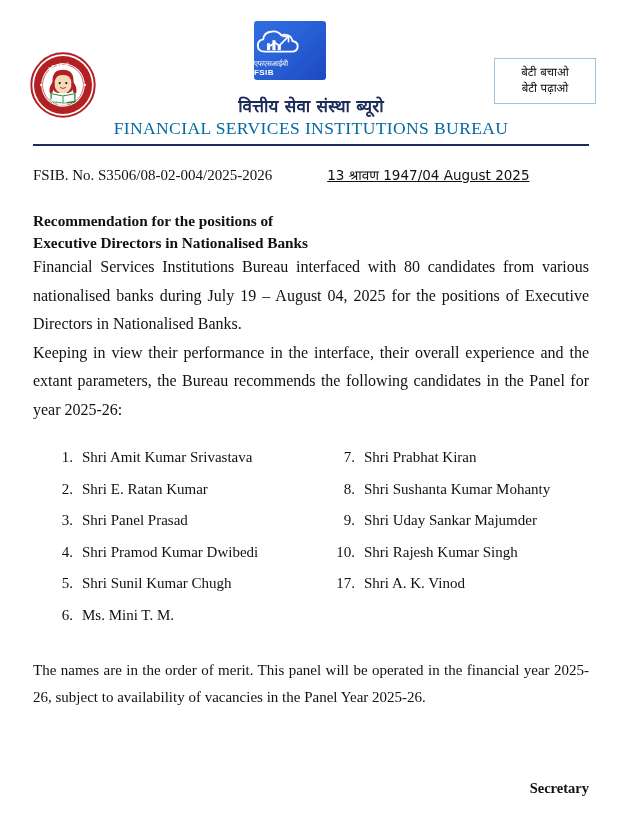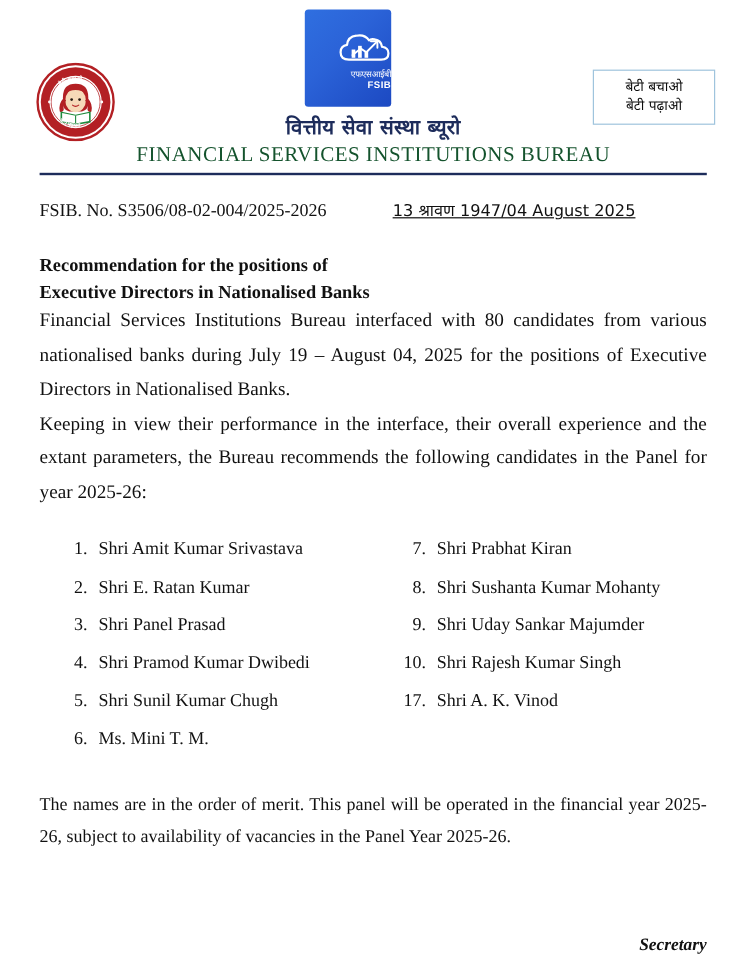--- a/index.html
+++ b/index.html
@@ -33,28 +33,28 @@
     position: absolute;
     left: 30px;
     top: 52px;
     width: 66px;
     height: 66px;
   }
 
   .fsib-logo {
     position: absolute;
     left: 254px;
-    top: 8px;
+    top: 21px;
     width: 72px;
-    height: 81px;
+    height: 59px;
     border-radius: 3px;
     background: linear-gradient(135deg, #2f6fe0 0%, #2b63d8 40%, #1c49c2 100%);
     display: flex;
     flex-direction: column;
-    align-items: flex-end;
+    align-items: flex-start;
     justify-content: center;
   }
   .fsib-mark {
     width: 46px;
     height: 33px;
     margin-top: 2px;
   }
   .fsib-hi {
     color: #ffffff;
     font-size: 7.2px;
@@ -102,21 +102,21 @@
   }
   .org-en {
     position: absolute;
     left: 0;
     right: 0;
     top: 118px;
     text-align: center;
     font-family: "Liberation Serif", serif;
     font-size: 17.5px;
     font-weight: normal;
-    color: #14532d;
+    color: #0369a1;
     letter-spacing: 0.4px;
   }
   .hrule {
     position: absolute;
     left: 33px;
     right: 33px;
     top: 144px;
     height: 2.2px;
     background: #1d2c5b;
   }
@@ -193,21 +193,20 @@
     text-align: justify;
     margin-top: 18px;
   }
 
   .signature {
     position: absolute;
     right: 33px;
     top: 780px;
     font-weight: bold;
     font-size: 14.5px;
-    font-style: italic;
   }
 </style>
 </head>
 <body>
 
 <div class="page">
 
   <div class="header">
 
     <div class="bbbp-emblem">

